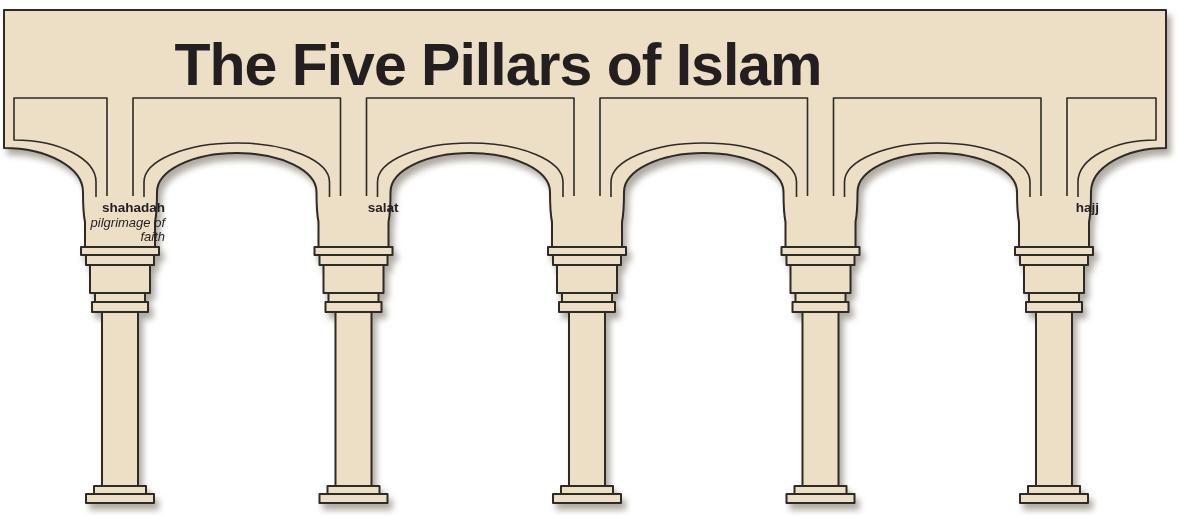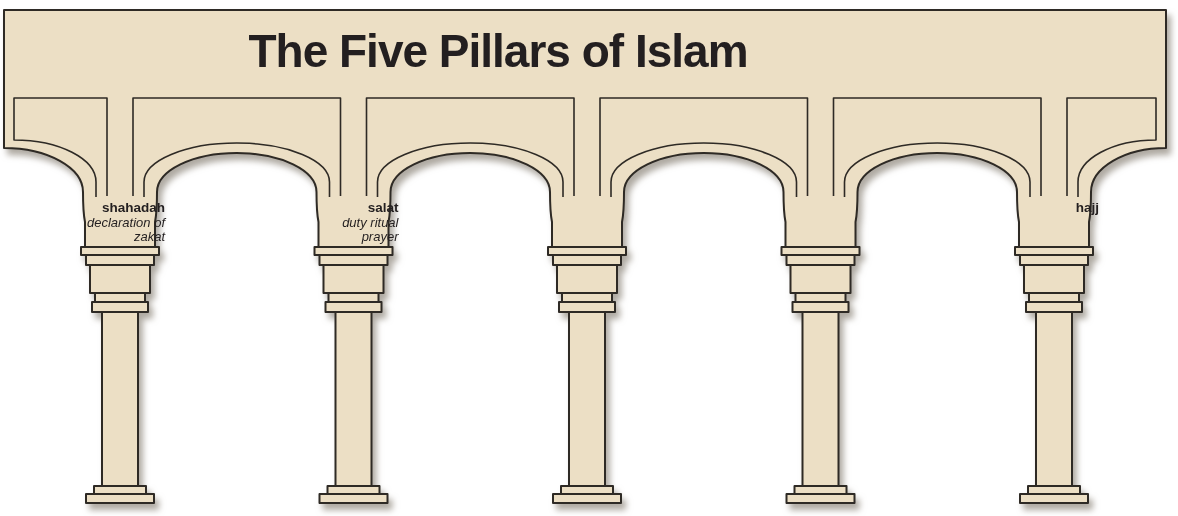--- a/index.html
+++ b/index.html
@@ -1,22 +1,22 @@
 <!DOCTYPE html>
 <html style="--text: #231f20; --bg: #ffffff;"><head>
 <meta charset="utf-8">
 <style>
   html,body{margin:0;padding:0;}
   body{background:#ffffff;font-family:"Liberation Sans", sans-serif;}
   .stage{position:relative;width:1178px;height:516px;background:var(--bg,#fff);overflow:hidden;}
   svg.arcade{position:absolute;left:0;top:0;width:1178px;height:516px;}
   .shadowed{filter:drop-shadow(4px 6px 3px rgba(110,100,86,.55));}
   .title{
-    position:absolute;left:4px;top:24px;width:988px;
-    text-align:center;font-size:46px;font-weight:700;letter-spacing:-1px;
+    position:absolute;left:4px;top:31px;width:988px;
+    text-align:center;font-size:59px;font-weight:700;letter-spacing:-1px;
     color:var(--text,#231f20);
   }
   .plabel{
     position:absolute;top:201px;width:90px;text-align:right;
     color:var(--text,#231f20);line-height:14px;
   }
   .pname{font-size:13.5px;font-weight:700;margin-bottom:1px;}
   .pdesc{font-size:13px;font-style:italic;}
 </style>
 </head>
@@ -89,23 +89,22 @@
         <path d="M 833.5 196 V 98 H 1041 V 196"></path>
         <path d="M 844.5 197 V 182 A 92.75 39 0 0 1 937.25 143 A 92.75 39 0 0 1 1030 182 V 197"></path>
         <path d="M 1067 196 V 98 H 1156 V 140 A 78 42 0 0 0 1078 182 V 197"></path>
       </g>
     </svg>
 
   <div class="title">The Five Pillars of Islam</div>
 
   <div class="plabel" style="left:75px">
     <div class="pname">shahadah</div>
-    <div class="pdesc">declaration of zakat</div>
+    <div class="pdesc">pilgrimage of faith</div>
   </div>
   <div class="plabel" style="left:308.5px">
     <div class="pname">salat</div>
-    <div class="pdesc">duty ritual prayer</div>
   </div>
   <div class="plabel" style="left:1009px">
     <div class="pname">hajj</div>
   </div>
 
 </div>
 
 </body></html>

